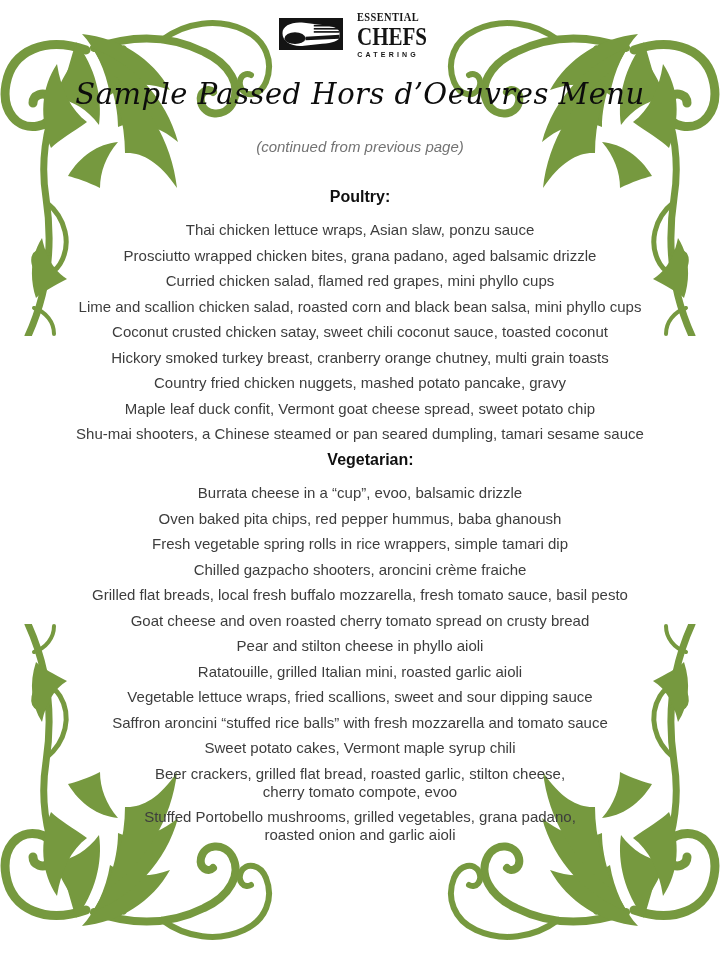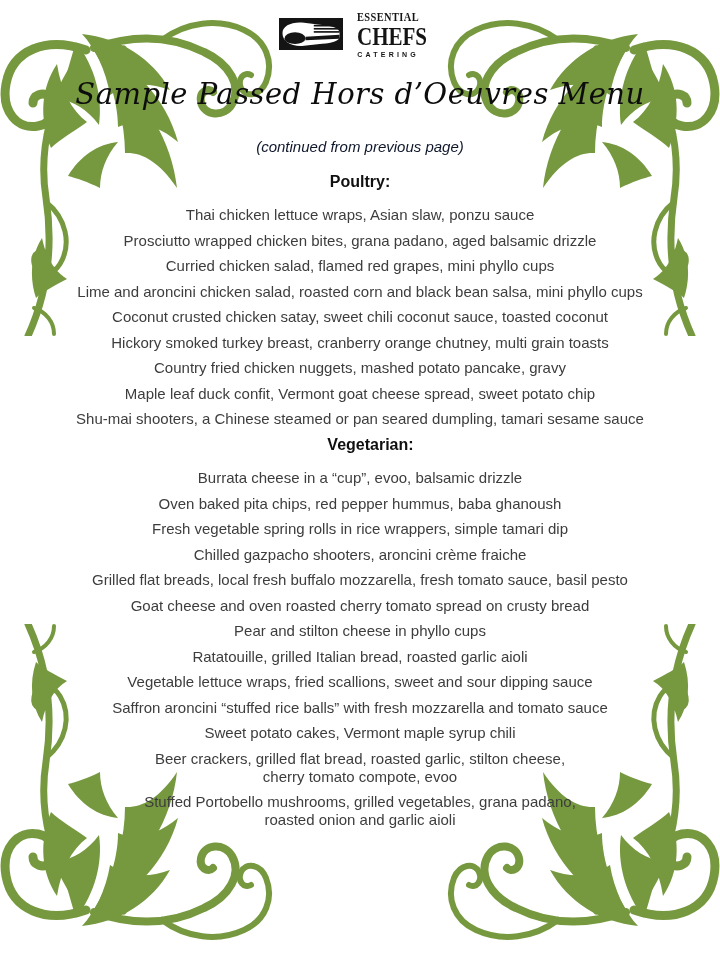--- a/index.html
+++ b/index.html
@@ -45,24 +45,24 @@
   }
   .menu-title{
     margin-top:16px;
     font-family:"DejaVu Serif",serif;
     font-style:italic;font-weight:normal;
     font-size:29px;color:#0c0c0c;
     letter-spacing:.5px;
   }
   .menu-subtitle{
     margin-top:27px;
-    font-style:italic;font-size:15px;color:#0f172a;
+    font-style:italic;font-size:15px;color:#737373;
   }
   .menu-section-heading{
-    margin-top:18px;
+    margin-top:33px;
     font-size:16px;font-weight:bold;color:#101010;
   }
   .menu-section-heading.second{margin-top:8px;padding-left:21px;}
   ul.menu-list{list-style:none;margin-top:15px;}
   ul.menu-list li{
     font-size:15px;line-height:18px;color:var(--body-text);
     margin-bottom:7.5px;
     white-space:pre-line;
   }
 </style>
@@ -130,39 +130,39 @@
 
     <h1 class="menu-title">Sample Passed Hors d’Oeuvres Menu</h1>
     <div class="menu-subtitle">(continued from previous page)</div>
 
     <h2 class="menu-section-heading">Poultry:</h2>
     <ul class="menu-list">
 
     <li>Thai chicken lettuce wraps, Asian slaw, ponzu sauce</li>
         <li>Prosciutto wrapped chicken bites, grana padano, aged balsamic drizzle</li>
         <li>Curried chicken salad, flamed red grapes, mini phyllo cups</li>
-        <li>Lime and aroncini chicken salad, roasted corn and black bean salsa, mini phyllo cups</li>
+        <li>Lime and scallion chicken salad, roasted corn and black bean salsa, mini phyllo cups</li>
         <li>Coconut crusted chicken satay, sweet chili coconut sauce, toasted coconut</li>
         <li>Hickory smoked turkey breast, cranberry orange chutney, multi grain toasts</li>
         <li>Country fried chicken nuggets, mashed potato pancake, gravy</li>
         <li>Maple leaf duck confit, Vermont goat cheese spread, sweet potato chip</li>
         <li>Shu-mai shooters, a Chinese steamed or pan seared dumpling, tamari sesame sauce</li>
       </ul>
 
     <h2 class="menu-section-heading second">Vegetarian:</h2>
     <ul class="menu-list">
 
     <li>Burrata cheese in a “cup”, evoo, balsamic drizzle</li>
         <li>Oven baked pita chips, red pepper hummus, baba ghanoush</li>
         <li>Fresh vegetable spring rolls in rice wrappers, simple tamari dip</li>
         <li>Chilled gazpacho shooters, aroncini crème fraiche</li>
         <li>Grilled flat breads, local fresh buffalo mozzarella, fresh tomato sauce, basil pesto</li>
         <li>Goat cheese and oven roasted cherry tomato spread on crusty bread</li>
-        <li>Pear and stilton cheese in phyllo cups</li>
-        <li>Ratatouille, grilled Italian bread, roasted garlic aioli</li>
+        <li>Pear and stilton cheese in phyllo aioli</li>
+        <li>Ratatouille, grilled Italian mini, roasted garlic aioli</li>
         <li>Vegetable lettuce wraps, fried scallions, sweet and sour dipping sauce</li>
         <li>Saffron aroncini “stuffed rice balls” with fresh mozzarella and tomato sauce</li>
         <li>Sweet potato cakes, Vermont maple syrup chili</li>
         <li>Beer crackers, grilled flat bread, roasted garlic, stilton cheese,
 cherry tomato compote, evoo</li>
         <li>Stuffed Portobello mushrooms, grilled vegetables, grana padano,
 roasted onion and garlic aioli</li>
       </ul>
 
   </div>

